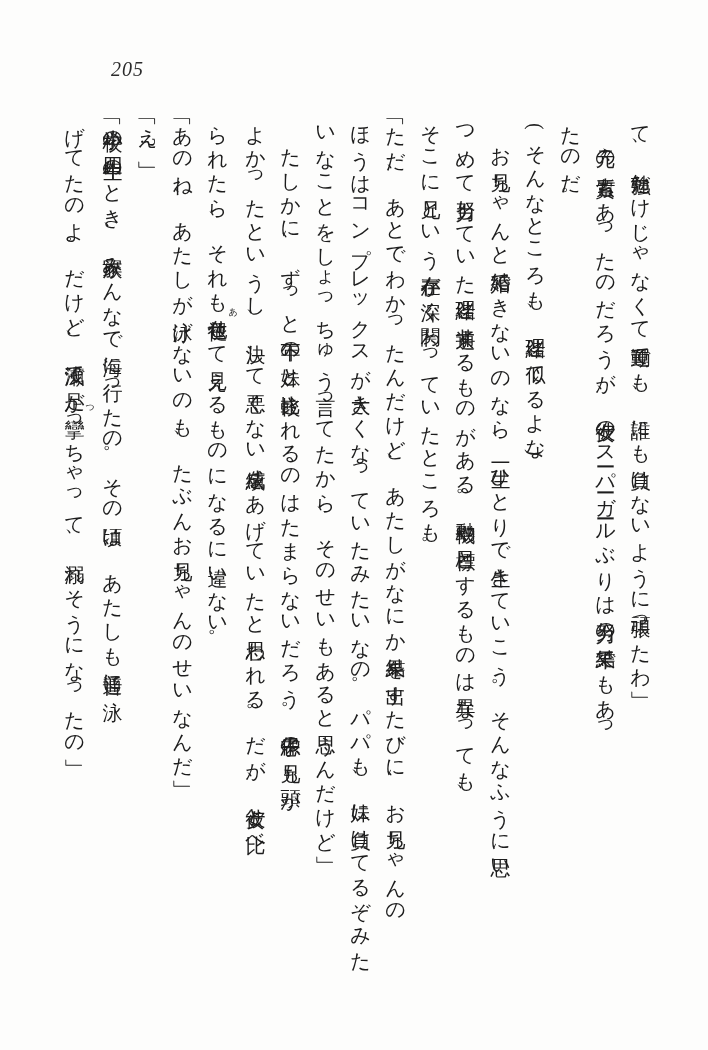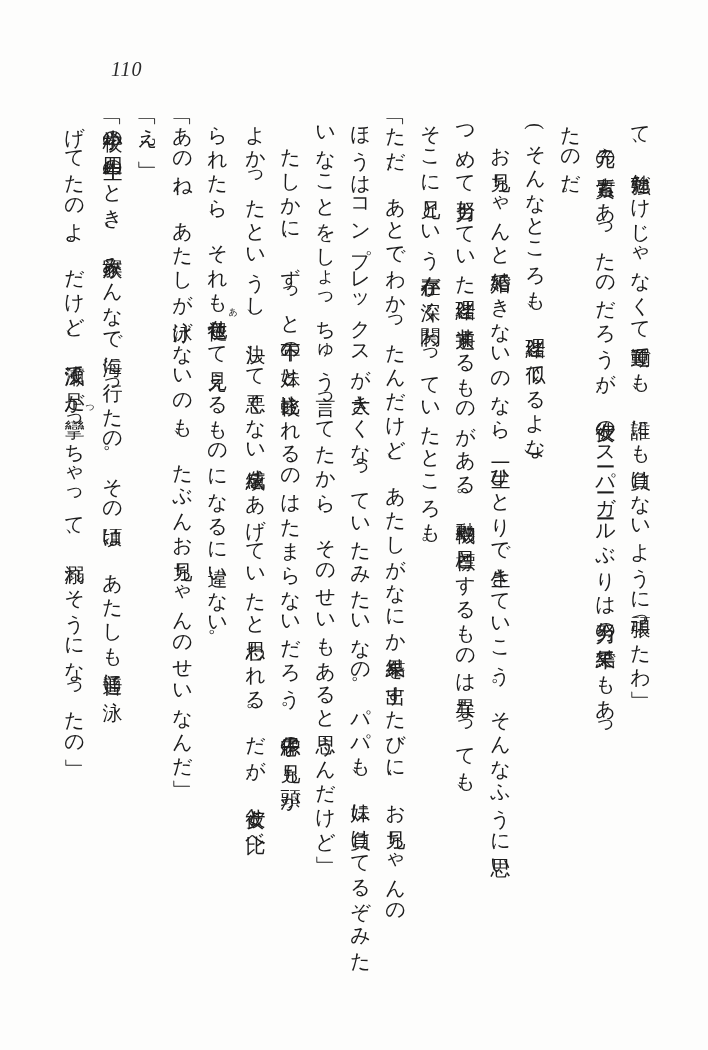--- a/index.html
+++ b/index.html
@@ -38,21 +38,21 @@
   rt{
     font-size:9px;
     letter-spacing:0;
     line-height:1;
   }
 </style>
 </head>
 <body>
 
 <div class="page" style="background: rgb(253, 253, 252);">
-  <div class="page-number" style="color: rgb(43, 43, 43);">110</div>
+  <div class="page-number" style="color: rgb(43, 43, 43);">205</div>
   <div class="text-block" style="color: rgb(29, 29, 29);">
       <div class="para">
         <div class="line"><span>て、勉強だけじゃなくて運動でも、誰にも負けないように頑張ったわ」</span></div>
       </div>
       <div class="para">
         <div class="line" style="padding-inline-start: 21.5px;"><span>元々の素質もあったのだろうが、彼女のスーパーガールぶりは努力の結果でもあっ</span></div>
         <div class="line"><span>たのだ。</span></div>
       </div>
       <div class="para">
         <div class="line" style="padding-inline-start: 10.75px;"><span>(そんなところも、理緒と似てるよな)</span></div>

